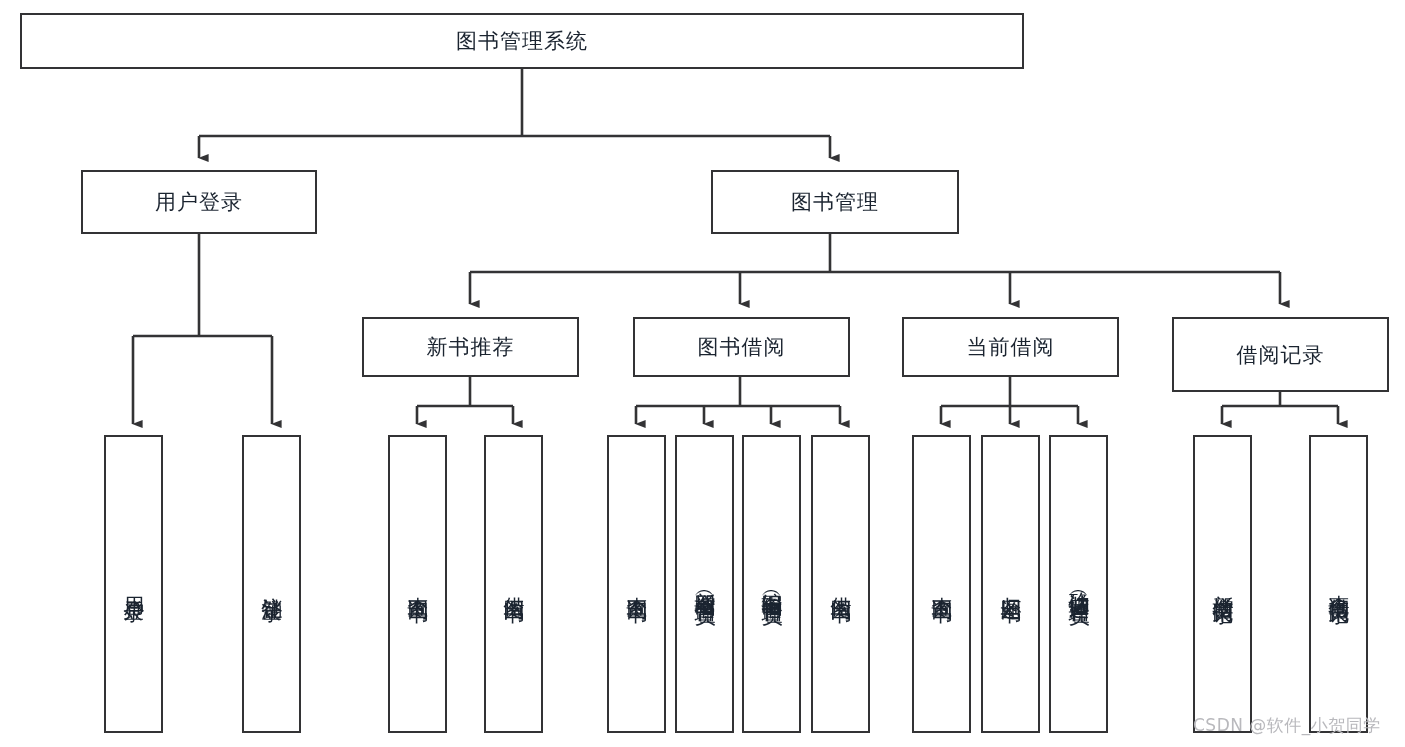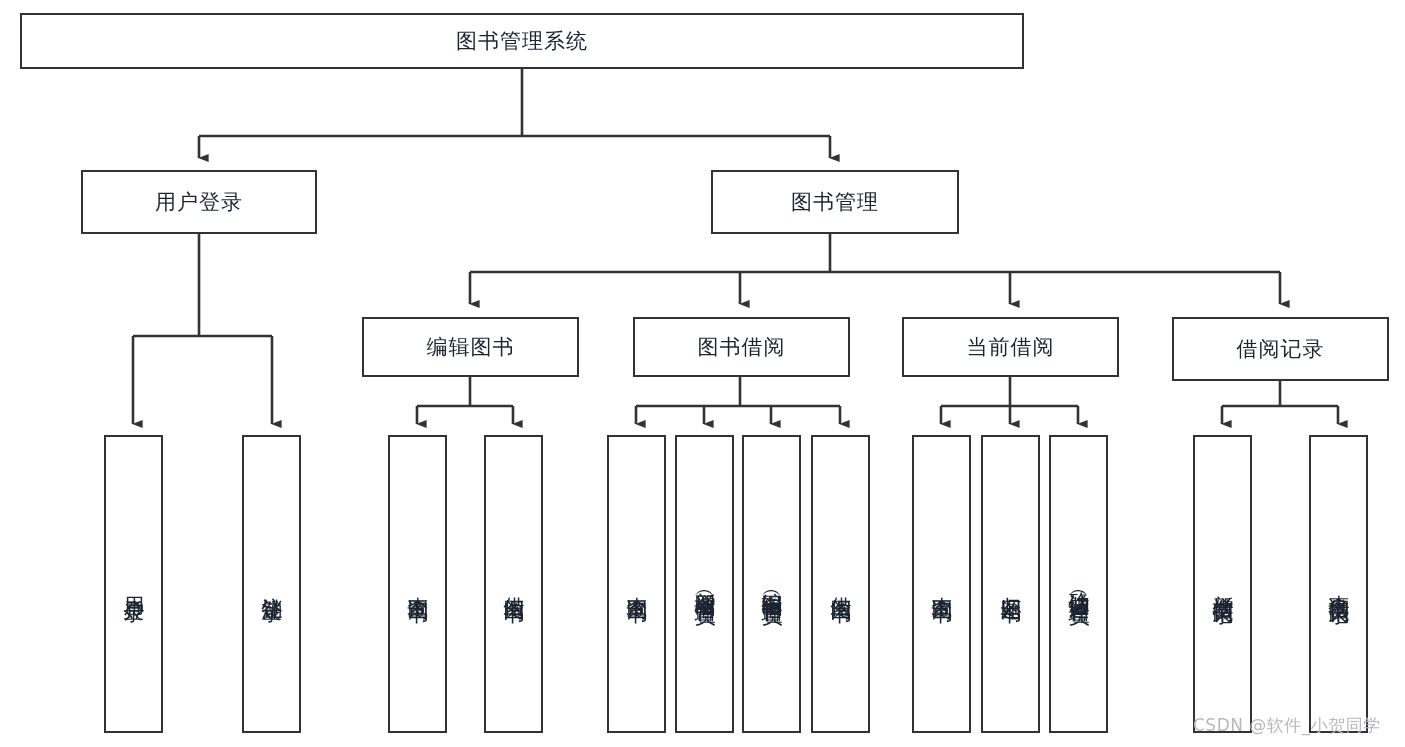--- a/index.html
+++ b/index.html
@@ -80,29 +80,29 @@
   </div>
 
   <div class="node h" style="left:81px;top:170px;width:236px;height:64px;">
     <span>用户登录</span>
   </div>
   <div class="node h" style="left:711px;top:170px;width:248px;height:64px;">
     <span>图书管理</span>
   </div>
 
   <div class="node h" style="left:362px;top:317px;width:217px;height:60px;">
-    <span>编辑图书</span>
+    <span>新书推荐</span>
   </div>
   <div class="node h" style="left:902px;top:317px;width:217px;height:60px;">
     <span>当前借阅</span>
   </div>
   <div class="node h" style="left:633px;top:317px;width:217px;height:60px;">
     <span>图书借阅</span>
   </div>
-  <div class="node h" style="left:1172px;top:317px;width:217px;height:64px;">
+  <div class="node h" style="left:1172px;top:317px;width:217px;height:75px;">
     <span>借阅记录</span>
   </div>
 
   <div class="node leaf" style="left:104px;top:435px;width:59px;height:298px;">
     <span class="txt">用户登录</span>
   </div>
   <div class="node leaf" style="left:242px;top:435px;width:59px;height:298px;">
     <span class="txt">注销登录</span>
   </div>
 

